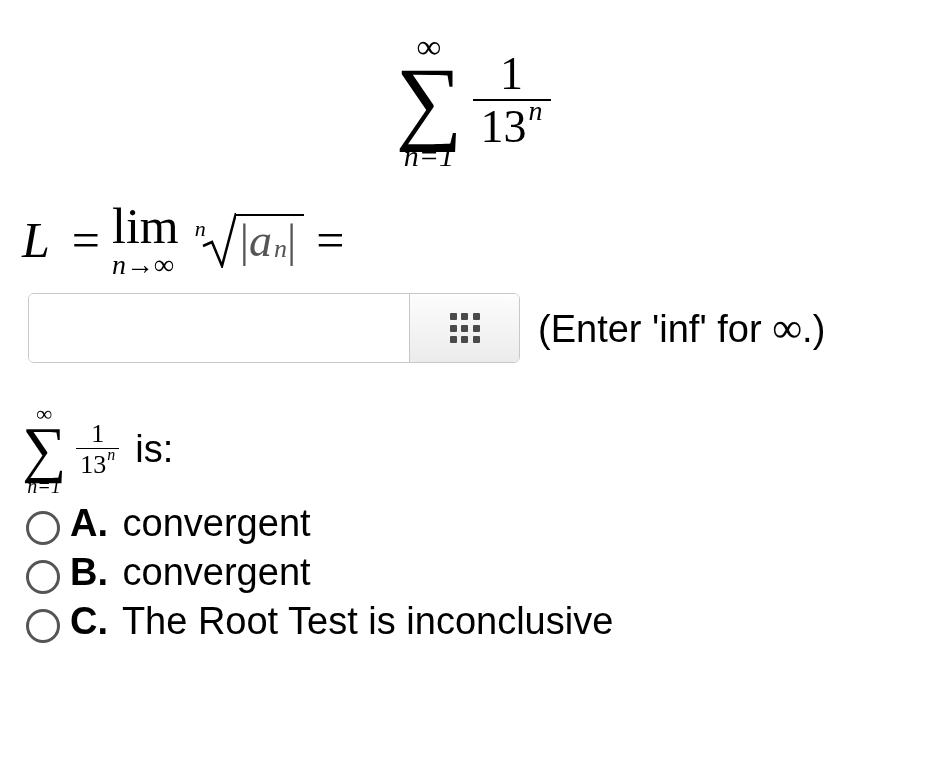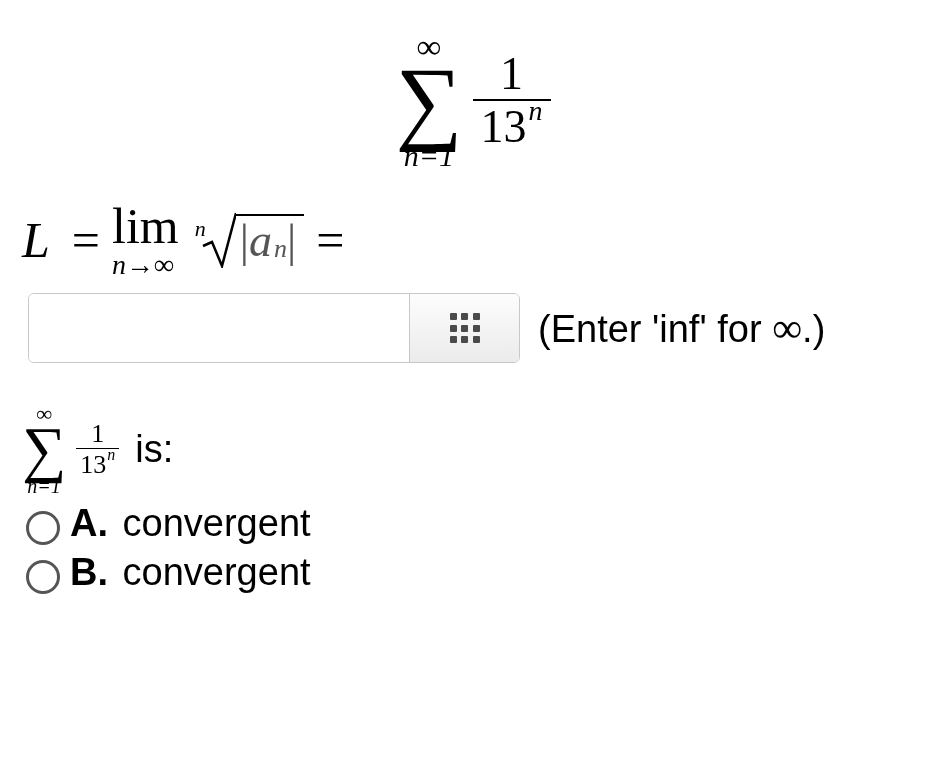--- a/index.html
+++ b/index.html
@@ -276,13 +276,17 @@
 
 <div class="choices">
   <label class="choice">
     <input type="radio" name="ans" style="">
     <span><span class="letter">A.</span> <span>convergent</span></span>
   </label>
   <label class="choice">
     <input type="radio" name="ans" style="">
     <span><span class="letter">B.</span> <span>convergent</span></span>
   </label>
+  <label class="choice">
+    <input type="radio" name="ans" style="">
+    <span><span class="letter">C.</span> <span>The Root Test is inconclusive</span></span>
+  </label>
 </div>
 
 </body></html>

